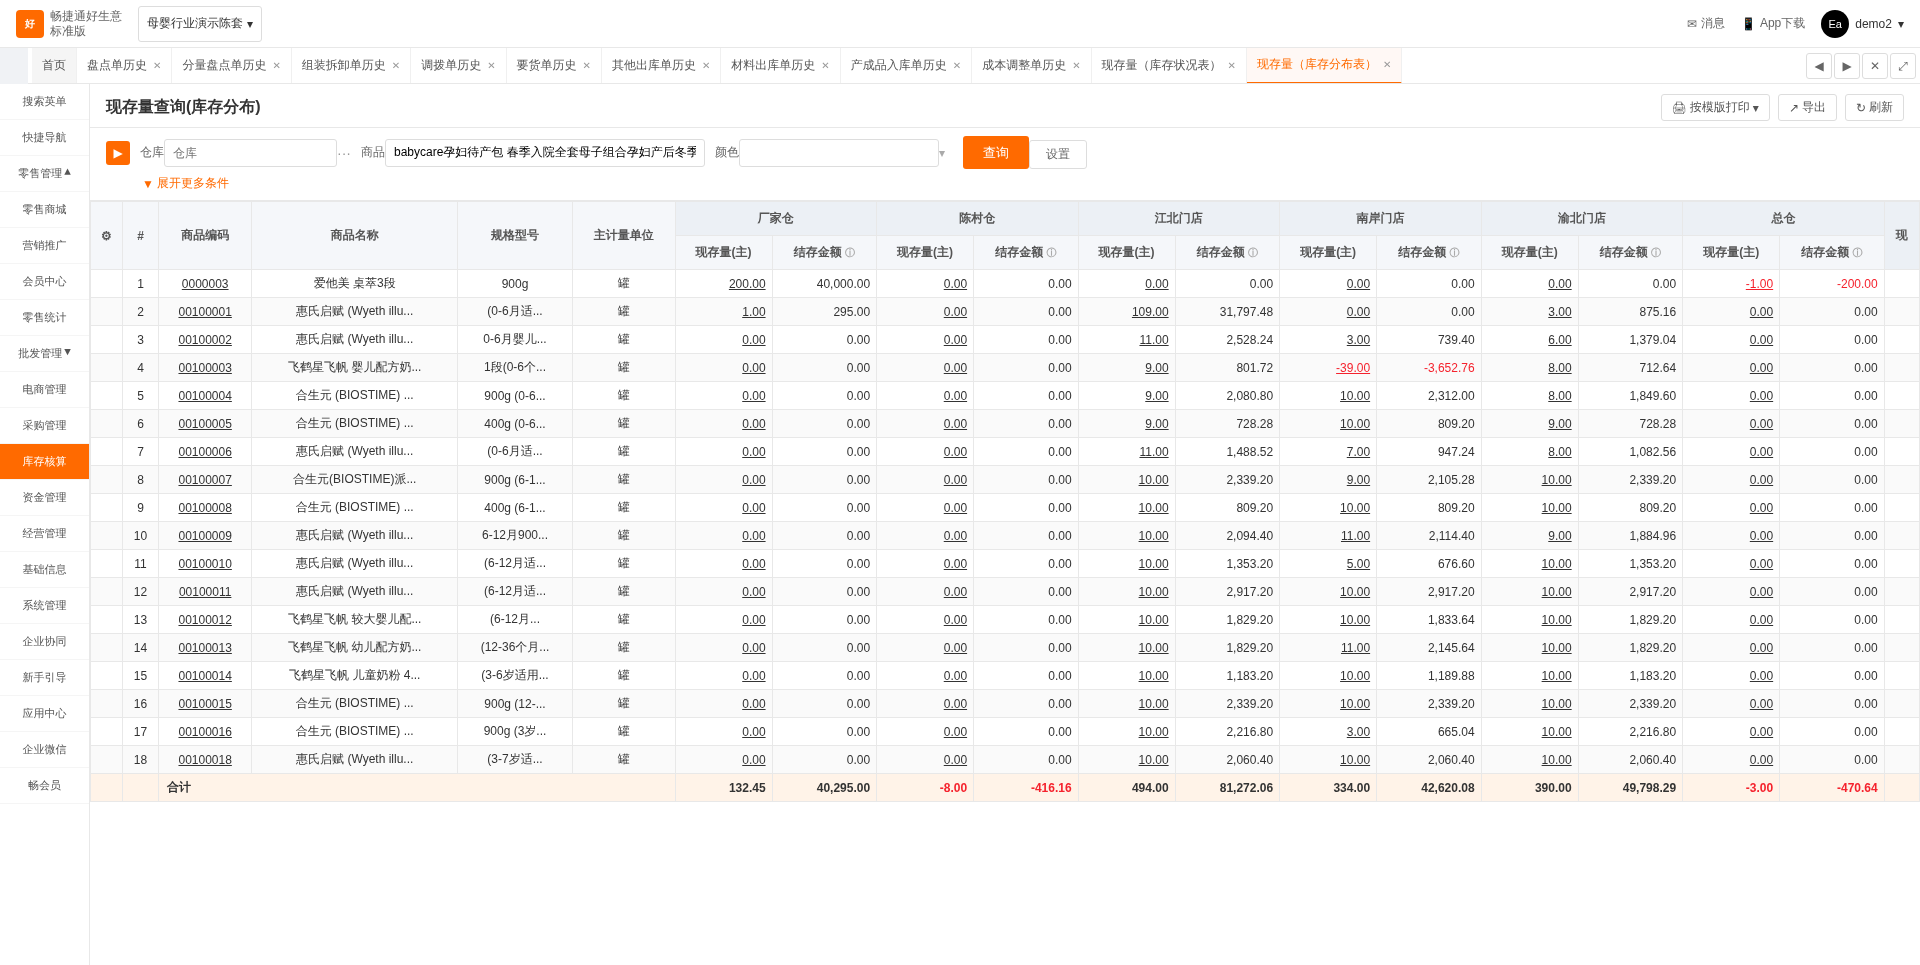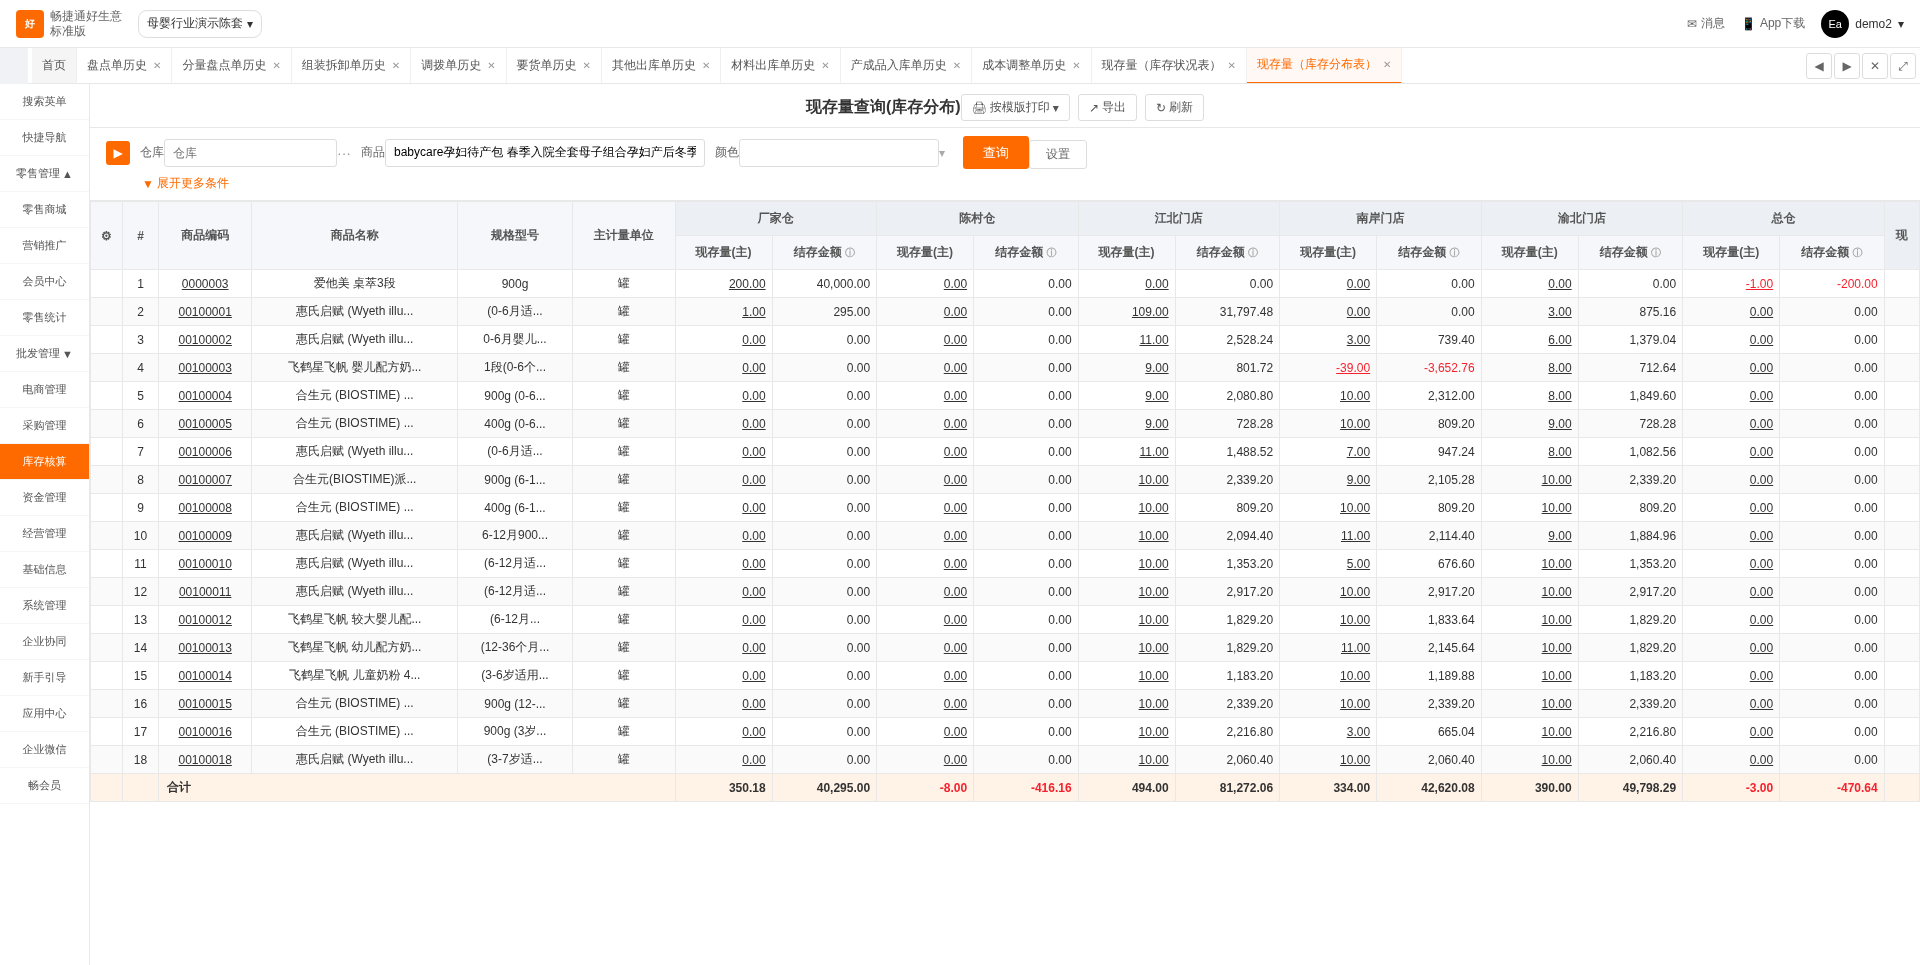--- a/index.html
+++ b/index.html
@@ -24,27 +24,27 @@
     .nav-controls { display: flex; align-items: center; margin-left: auto; gap: 2px; flex-shrink: 0; }
     .nav-ctrl-btn { width: 26px; height: 26px; display: flex; align-items: center; justify-content: center; border: 1px solid #ddd; border-radius: 3px; cursor: pointer; color: #666; font-size: 12px; }
 
     
     .main-layout { display: flex; height: calc(965px - 48px - 36px); }
 
     
     .sidebar { width: 90px; background: #fff; border-right: 1px solid #e8e8e8; display: flex; flex-direction: column; overflow-y: auto; flex-shrink: 0; }
     .sidebar-item { padding: 10px 4px; text-align: center; font-size: 11px; color: #555; cursor: pointer; border-bottom: 1px solid #f5f5f5; }
     .sidebar-item.active { background: #ff6a00; color: white; }
-    .sidebar-item.has-arrow { display: flex; align-items: center; justify-content: center; gap: 2px; }
+    .sidebar-item.has-arrow { display: flex; justify-content: center; gap: 2px; font-family: Liberation Mono, monospace; }
 
     
     .content { flex: 1; overflow: hidden; display: flex; flex-direction: column; }
 
     
-    .page-header { padding: 10px 16px 6px; background: #fff; border-bottom: 1px solid #e8e8e8; display: flex; align-items: center; justify-content: center; }
+    .page-header { padding: 10px 16px 6px; background: #fff; border-bottom: 1px solid #e8e8e8; display: flex; align-items: center; justify-content: space-between; }
     .page-title { font-size: 16px; font-weight: bold; color: #333; }
     .page-actions { display: flex; align-items: center; gap: 8px; }
     .btn-outline { padding: 4px 10px; border: 1px solid #ddd; background: #fff; border-radius: 3px; color: #555; font-size: 12px; cursor: pointer; display: flex; align-items: center; gap: 3px; }
 
     
     .filter-area { background: #fff; padding: 8px 16px; border-bottom: 1px solid #e8e8e8; }
     .filter-row { display: flex; align-items: center; gap: 10px; flex-wrap: wrap; }
     .filter-item { display: flex; align-items: center; }
     .filter-label { color: #666; font-size: 12px; white-space: nowrap; }
     .filter-input { border: 1px solid #ddd; border-radius: 3px; padding: 4px 8px; font-size: 12px; min-width: 80px; height: 28px; }
@@ -81,21 +81,21 @@
 
 <div class="topbar">
   <div class="topbar-left">
     <div class="logo-area">
       <div class="logo-icon">好</div>
       <div class="logo-text">
         <div>畅捷通好生意</div>
         <div>标准版</div>
       </div>
     </div>
-    <div style="display:flex;align-items:center;gap:4px;padding:0 8px;height:28px;border:1px solid #ddd;border-radius:9px;margin-left:8px;cursor:pointer;">
+    <div style="display:flex;align-items:center;gap:4px;padding:0 8px;height:36px;border:1px solid #ddd;border-radius:3px;margin-left:8px;cursor:pointer;">
       <span>母婴行业演示陈套</span>
       <span>▾</span>
     </div>
   </div>
   <div class="topbar-right">
     <div class="topbar-icon-btn">
       <span>✉</span>
       <span>消息</span>
     </div>
     <div class="topbar-icon-btn">
@@ -657,21 +657,21 @@
     <td class="num underline">10.00</td>
     <td class="num">2,060.40</td>
     <td class="num underline">0.00</td>
     <td class="num">0.00</td>
     <td></td>
   </tr>
             <tr class="total-row">
   <td></td>
   <td></td>
   <td colspan="4" style="text-align:left;padding-left:8px;">合计</td>
-  <td class="num">350.18</td>
+  <td class="num">132.45</td>
   <td class="num">40,295.00</td>
   <td class="num red">-8.00</td>
   <td class="num red">-416.16</td>
   <td class="num">494.00</td>
   <td class="num">81,272.06</td>
   <td class="num">334.00</td>
   <td class="num">42,620.08</td>
   <td class="num">390.00</td>
   <td class="num">49,798.29</td>
   <td class="num red">-3.00</td>

